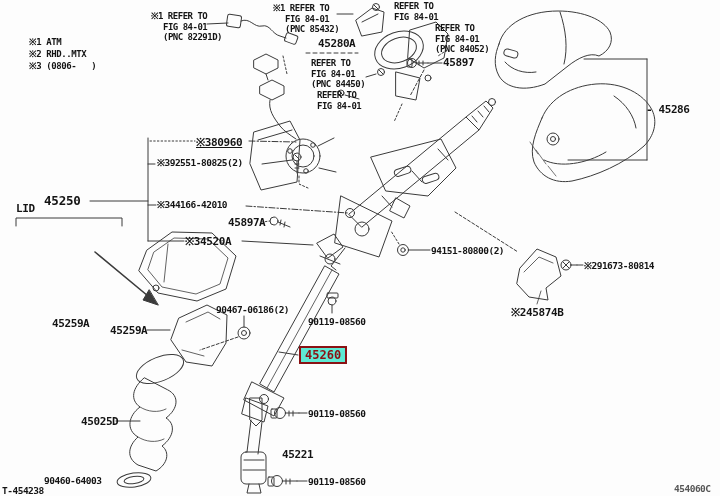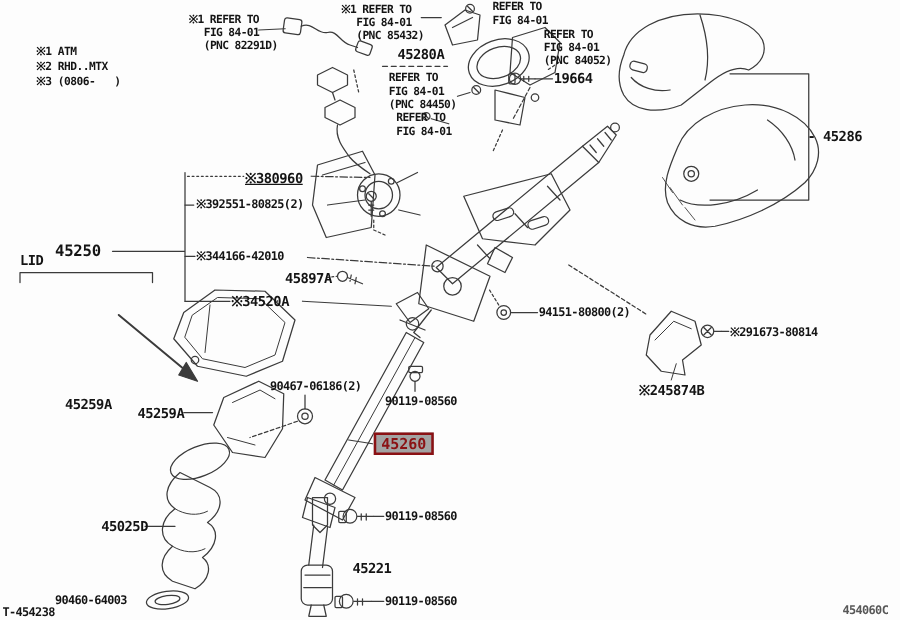--- a/index.html
+++ b/index.html
@@ -8,21 +8,21 @@
   #art-svg{position:absolute;left:0;top:0;}
   #labels{position:absolute;left:0;top:0;width:720px;height:496px;}
   .lbl{position:absolute;white-space:pre;color:var(--ink,#141414);font-weight:bold;}
   .note{font-size:9px;letter-spacing:-0.4px;line-height:12px;}
   .pn{font-size:9.5px;letter-spacing:-0.5px;}
   .md{font-size:11px;letter-spacing:-0.4px;}
   .lg{font-size:12.5px;letter-spacing:-0.2px;}
   .ref{font-size:9px;letter-spacing:-0.5px;line-height:10.5px;font-weight:bold;}
   .ref .ind{padding-left:12px;}
   .boxed{font-size:12px;letter-spacing:0;color:var(--hl,#8b1114);
-         border:2px solid var(--hl,#8b1114);padding:0 4px;line-height:14px;background:#a3a3a3;}
+         border:2px solid var(--hl,#8b1114);padding:0 4px;line-height:14px;background:#5eead4;}
   .code-gray{color:#575757;text-align:right;}
 </style>
 </head>
 <body>
 
 <div id="stage">
 
   <svg id="art-svg" width="720" height="496" viewBox="0 0 720 496">
     <g stroke="#3b3b3b" fill="none" stroke-width="1" stroke-linecap="round" stroke-linejoin="round">
 
@@ -240,21 +240,21 @@
         <path d="M297,481 L307,481"></path>
       </g>
     </g>
   </svg>
 
   <div id="labels">
       <div class="lbl note" style="left: 29px; top: 36px;">※1 ATM</div>
       <div class="lbl note" style="left: 29px; top: 48px;">※2 RHD..MTX</div>
       <div class="lbl note" style="left: 29px; top: 60px;">※3 (0806-   )</div>
       <div class="lbl md" style="left: 318px; top: 37px;">45280A</div>
-      <div class="lbl md" style="left: 443px; top: 56px;">19664</div>
+      <div class="lbl md" style="left: 443px; top: 56px;">45897</div>
       <div class="lbl md" style="left: 646px; top: 103px;">- 45286</div>
       <div class="lbl md" style="left: 196px; top: 134px; text-decoration: underline;">※380960</div>
       <div class="lbl pn" style="left: 157px; top: 156px;">※392551-80825(2)</div>
       <div class="lbl lg" style="left: 44px; top: 193px;">45250</div>
       <div class="lbl pn" style="left: 157px; top: 198px;">※344166-42010</div>
       <div class="lbl md" style="left: 228px; top: 216px;">45897A</div>
       <div class="lbl md" style="left: 185px; top: 233px;">※34520A</div>
       <div class="lbl pn" style="left: 431px; top: 245px;">94151-80800(2)</div>
       <div class="lbl pn" style="left: 584px; top: 259px;">※291673-80814</div>
       <div class="lbl md" style="left: 511px; top: 304px;">※245874B</div>

